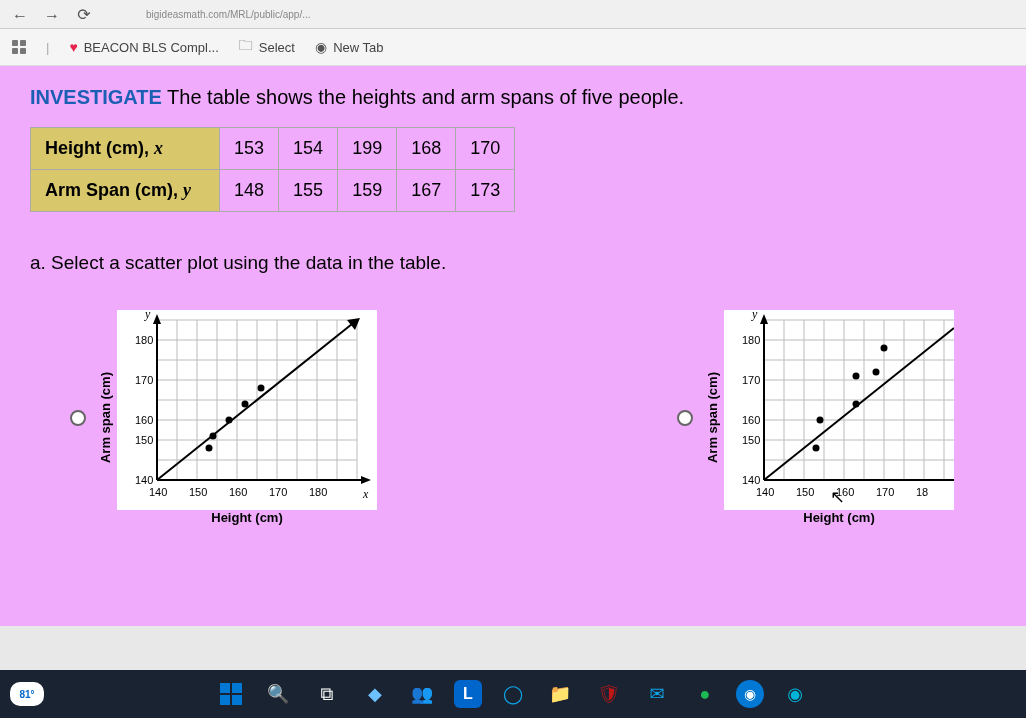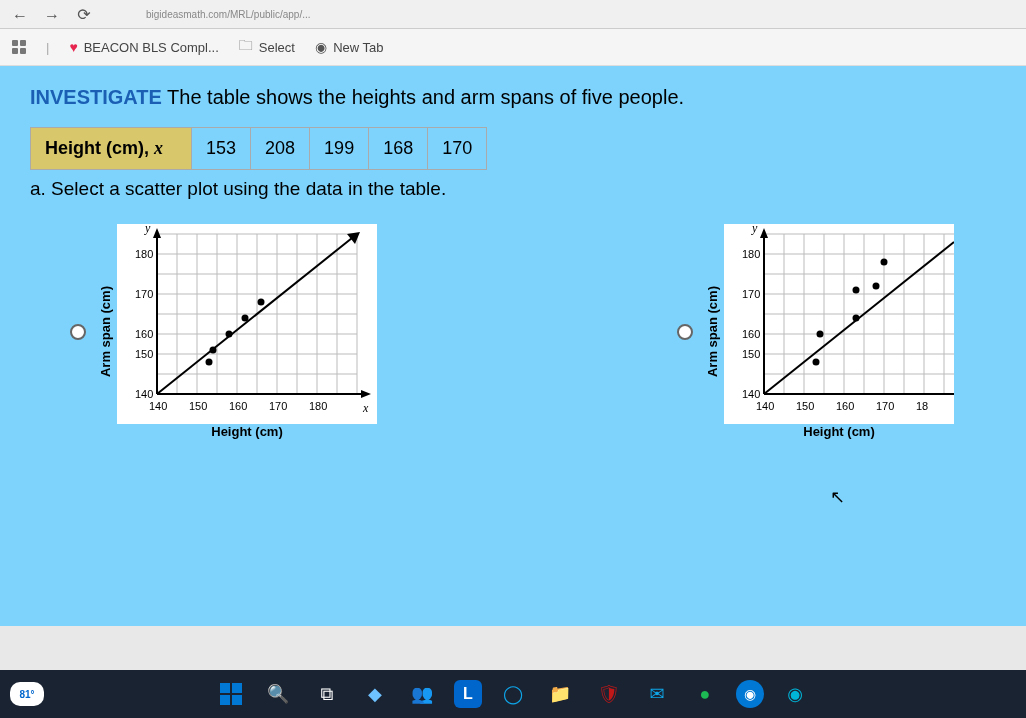--- a/index.html
+++ b/index.html
@@ -43,44 +43,44 @@
       display: grid; grid-template-columns: 1fr 1fr; gap:1px;
       width: 14px; height: 14px;
     }
     .bm-grid span { background:#777; width:6px; height:6px; border-radius:1px; }
     .bm-sep { color:#aaa; }
     .bm-item { display:flex; align-items:center; gap:6px; }
     .heart { color:#e6244d; font-size:14px; }
     .folder { color:#666; font-size:14px; }
     .globe { color:#555; font-size:14px; }
     .content {
-      background: #7dd3fc;
+      background: #f0abfc;
       padding: 20px 30px;
       min-height: 560px;
     }
     .invest-line { font-size: 20px; margin-bottom: 18px; }
     .invest { color:#1a5fb4; font-weight:bold; }
     table.data {
       border-collapse: collapse;
-      margin-bottom: 8px;
+      margin-bottom: 40px;
     }
     table.data th, table.data td {
       border: 1px solid #aaa;
       padding: 10px 14px;
       font-size: 18px;
       text-align: center;
     }
     table.data th {
       background: #d9c86b;
       font-weight: bold;
       text-align: left;
       padding-right: 28px;
     }
     .varit { font-style: italic; font-family: 'Times New Roman', serif; }
-    .question { font-size: 19px; margin-bottom: 24px; }
+    .question { font-size: 19px; margin-bottom: 36px; }
     .plots {
       display: flex;
       gap: 300px;
       padding-left: 40px;
     }
     .plot-group { display:flex; align-items:center; gap:12px; }
     .radio {
       width:16px; height:16px; border:2px solid #666; border-radius:50%;
       background:#fff;
     }
@@ -156,24 +156,34 @@
     <span>The table shows the heights and arm spans of five people.</span>
   </div>
 
   <table class="data">
     <tbody>
         <tr>
       <th>
         <span>Height (cm), </span><span class="varit">x</span>
       </th>
       <td>153</td>
-      <td>208</td>
+      <td>154</td>
       <td>199</td>
       <td>168</td>
       <td>170</td>
+    </tr>
+    <tr>
+      <th>
+        <span>Arm Span (cm), </span><span class="varit">y</span>
+      </th>
+      <td>148</td>
+      <td>155</td>
+      <td>159</td>
+      <td>167</td>
+      <td>173</td>
     </tr>
   </tbody>
     </table>
 
   <div class="question">a. Select a scatter plot using the data in the table.</div>
 
   <div class="plots">
 
     <div class="plot-group">
       <div class="radio"></div>

